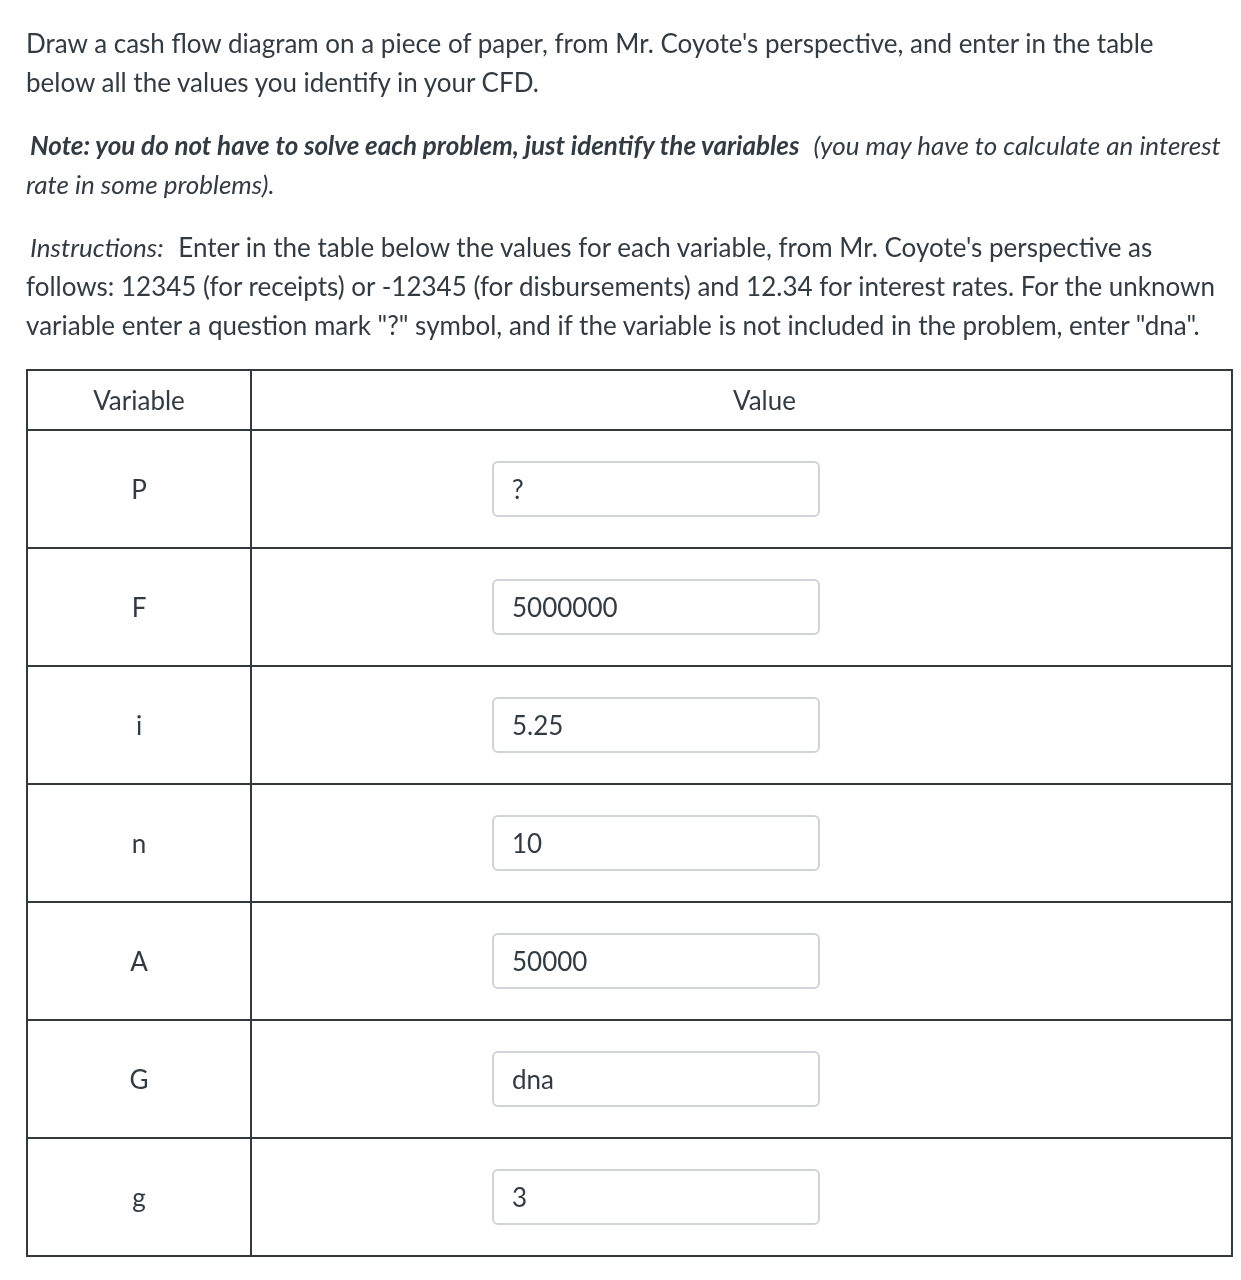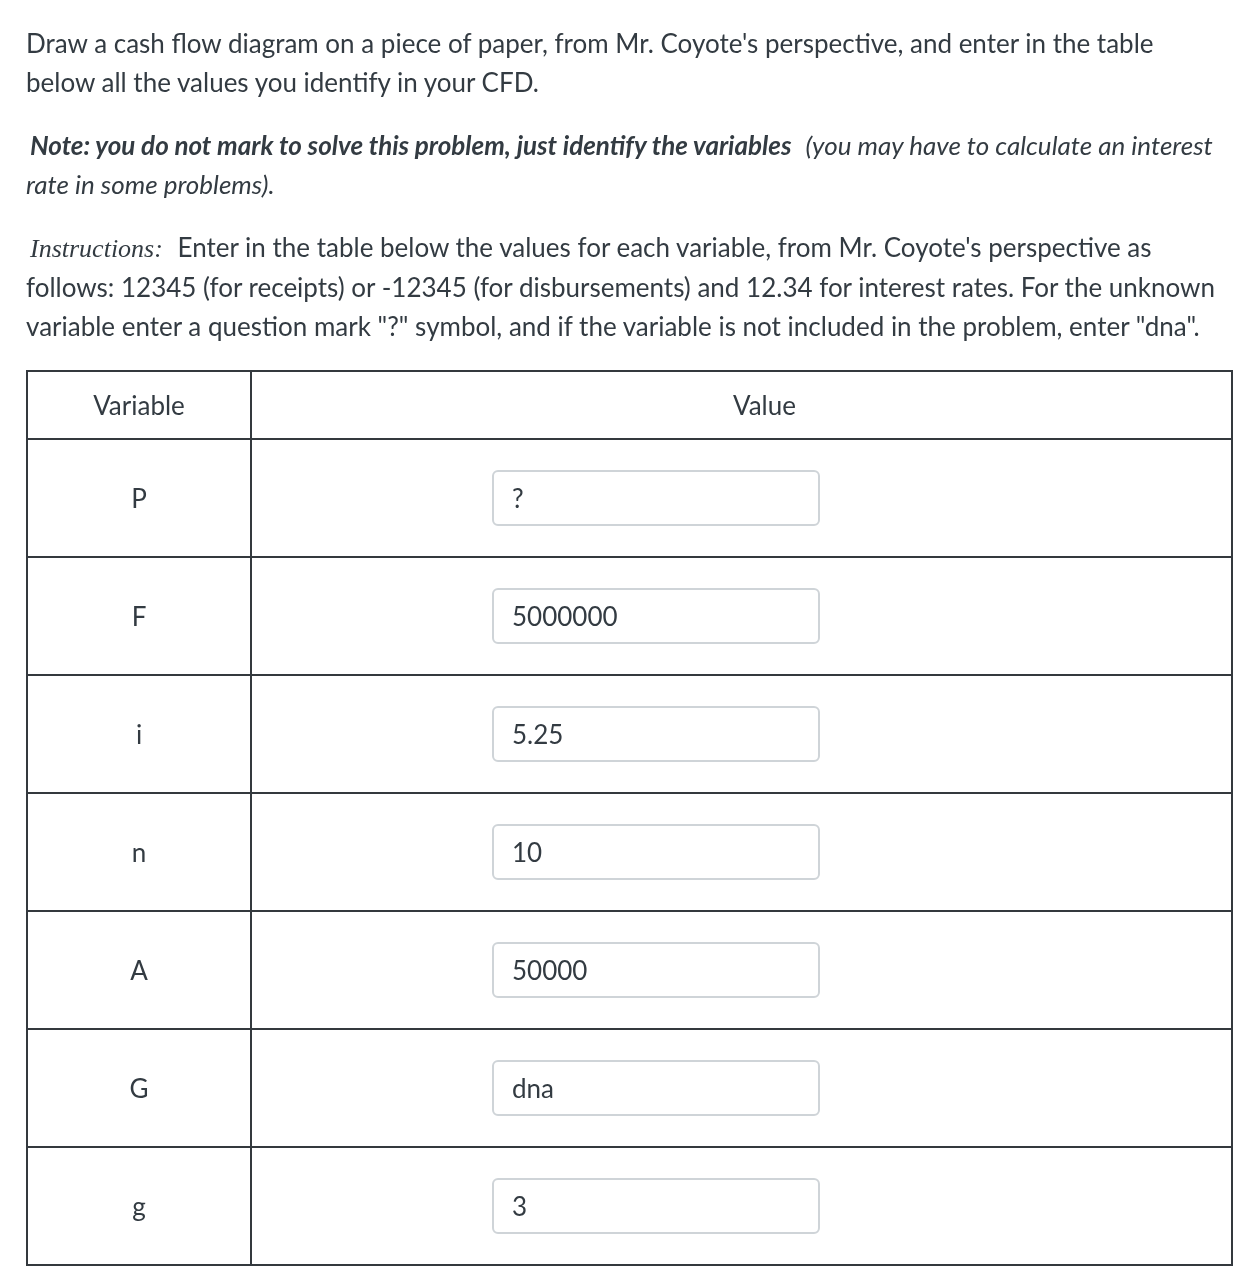--- a/index.html
+++ b/index.html
@@ -21,36 +21,35 @@
     }
     .note {
       font-style: italic;
       margin-bottom: 24px;
     }
     .note .bold {
       font-weight: 700;
     }
     .instructions-label {
       font-style: italic;
-      font-family: Liberation Serif, serif;
     }
     table {
       border-collapse: collapse;
       width: 100%;
       margin-top: 8px;
     }
     th, td {
       border: 2px solid #34393e;
       padding: 0;
       vertical-align: middle;
     }
     th {
       font-weight: 400;
       text-align: center;
-      height: 68px;
+      height: 60px;
     }
     .col-var {
       width: 224px;
     }
     .col-val {
       width: auto;
       padding-left: 46px;
     }
     td.var-cell {
       text-align: center;
@@ -72,21 +71,21 @@
       outline: none;
       background: #fff;
     }
   </style>
 </head>
 <body>
 
 <p class="para">Draw a cash flow diagram on a piece of paper, from Mr. Coyote's perspective, and enter in the table below all the values you identify in your CFD.</p>
 
 <p class="note">
-  <span class="bold">Note: you do not mark to solve this problem, just identify the variables</span><span> (you may have to calculate an interest rate in some problems).</span>
+  <span class="bold">Note: you do not have to solve each problem, just identify the variables</span><span> (you may have to calculate an interest rate in some problems).</span>
 </p>
 
 <p class="para">
   <span class="instructions-label">Instructions:</span><span> Enter in the table below the values for each variable, from Mr. Coyote's perspective as follows: 12345 (for receipts) or -12345 (for disbursements) and 12.34 for interest rates. For the unknown variable enter a question mark "?" symbol, and if the variable is not included in the problem, enter "dna".</span>
 </p>
 
 <table>
   <thead>
     <tr>
       <th class="col-var">Variable</th>

